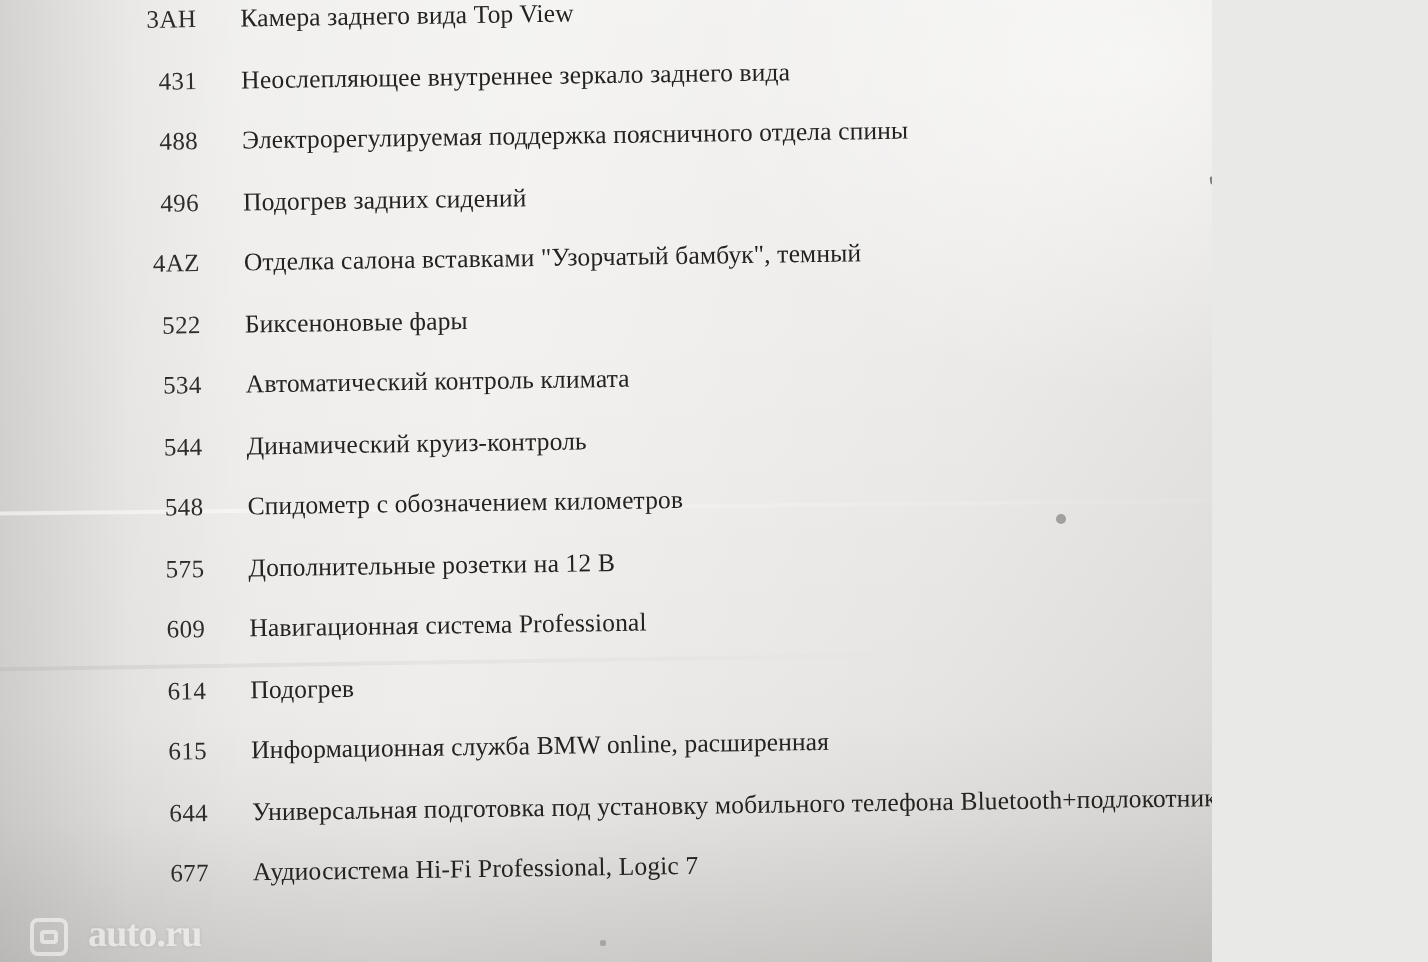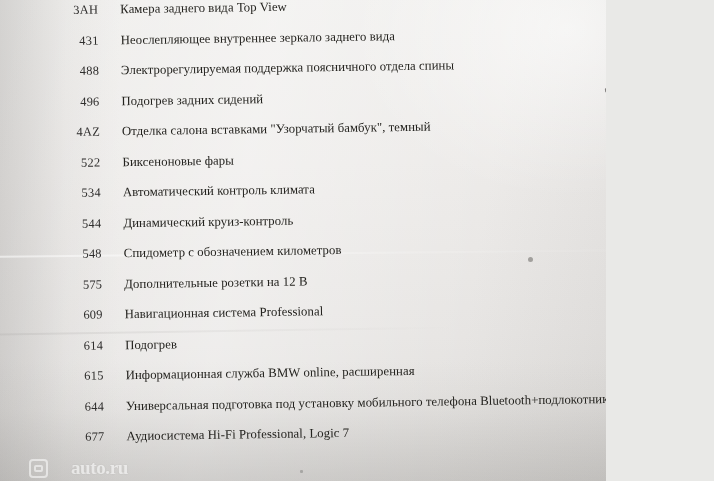--- a/index.html
+++ b/index.html
@@ -107,25 +107,25 @@
 
   
   .tilt {
     transform: rotate(-0.85deg);
     transform-origin: 0 0;
   }
 
   
   .watermark {
     position: absolute;
-    left: 29px;
+    left: 15px;
     bottom: 2px;
     display: flex;
     align-items: center;
-    gap: 23px;
+    gap: 10px;
     opacity: .55;
     pointer-events: none;
   }
   .wm-badge {
     width: 19px;
     height: 19px;
     border: 2px solid #ffffff;
     border-radius: 4px;
     position: relative;
     box-sizing: border-box;

